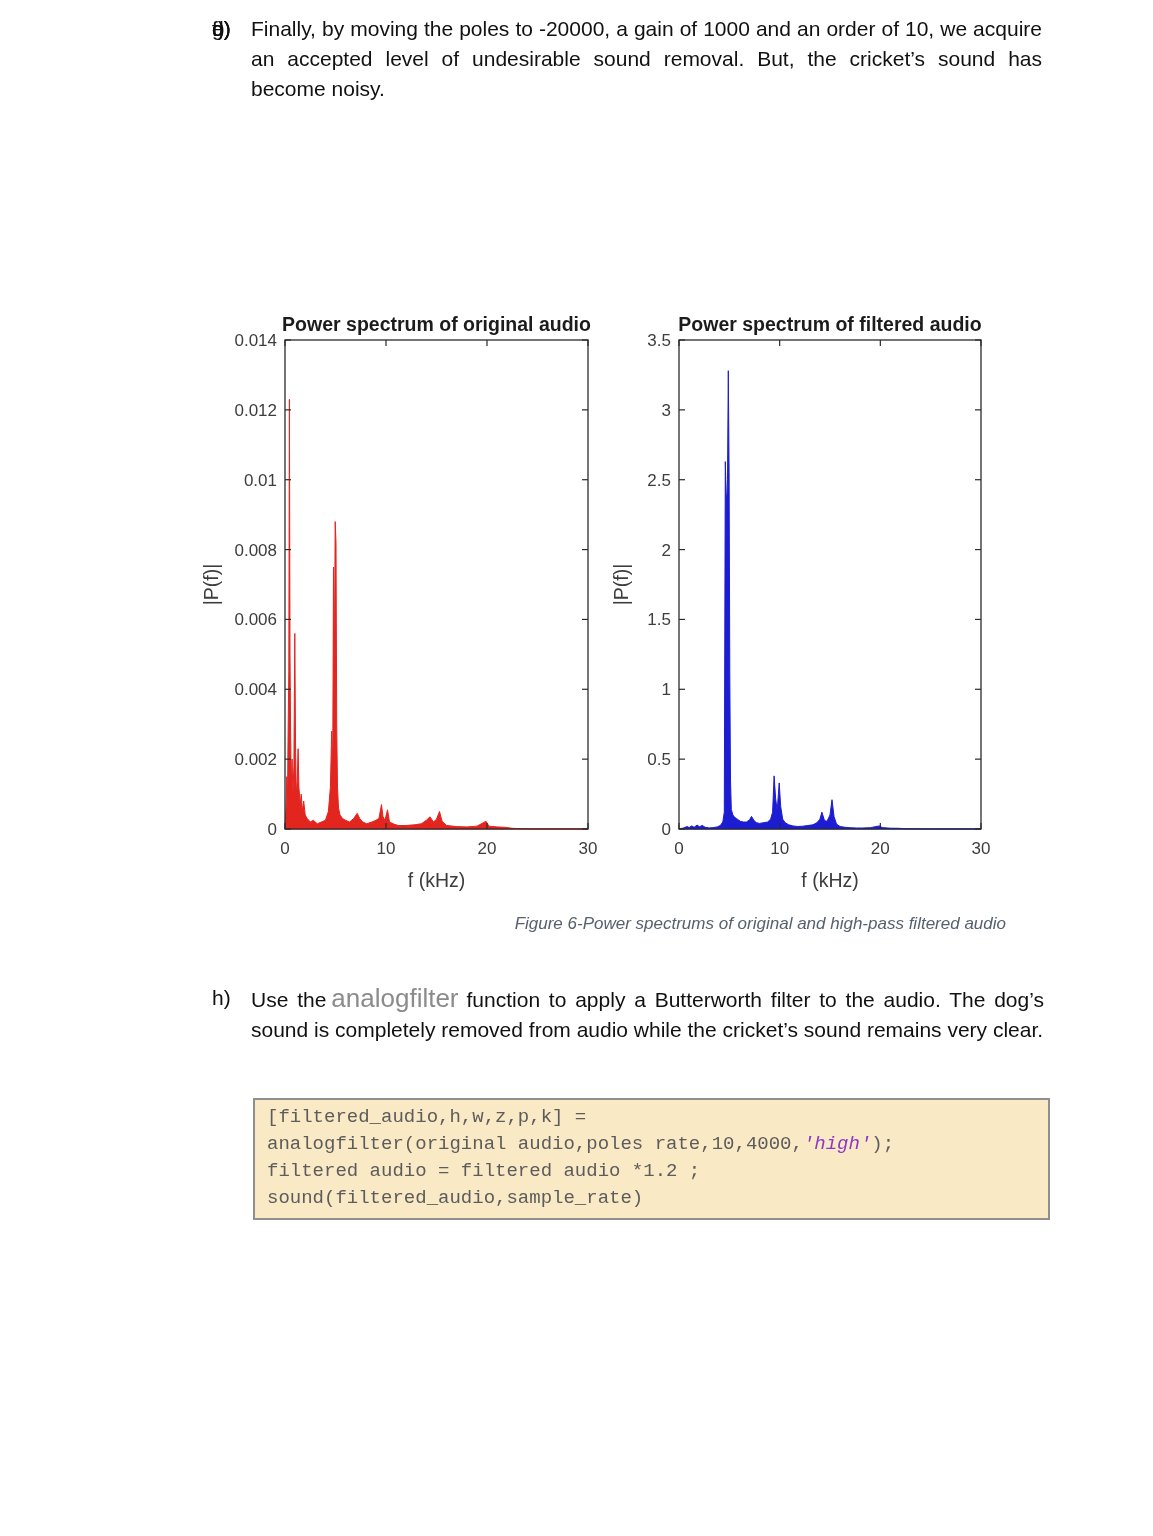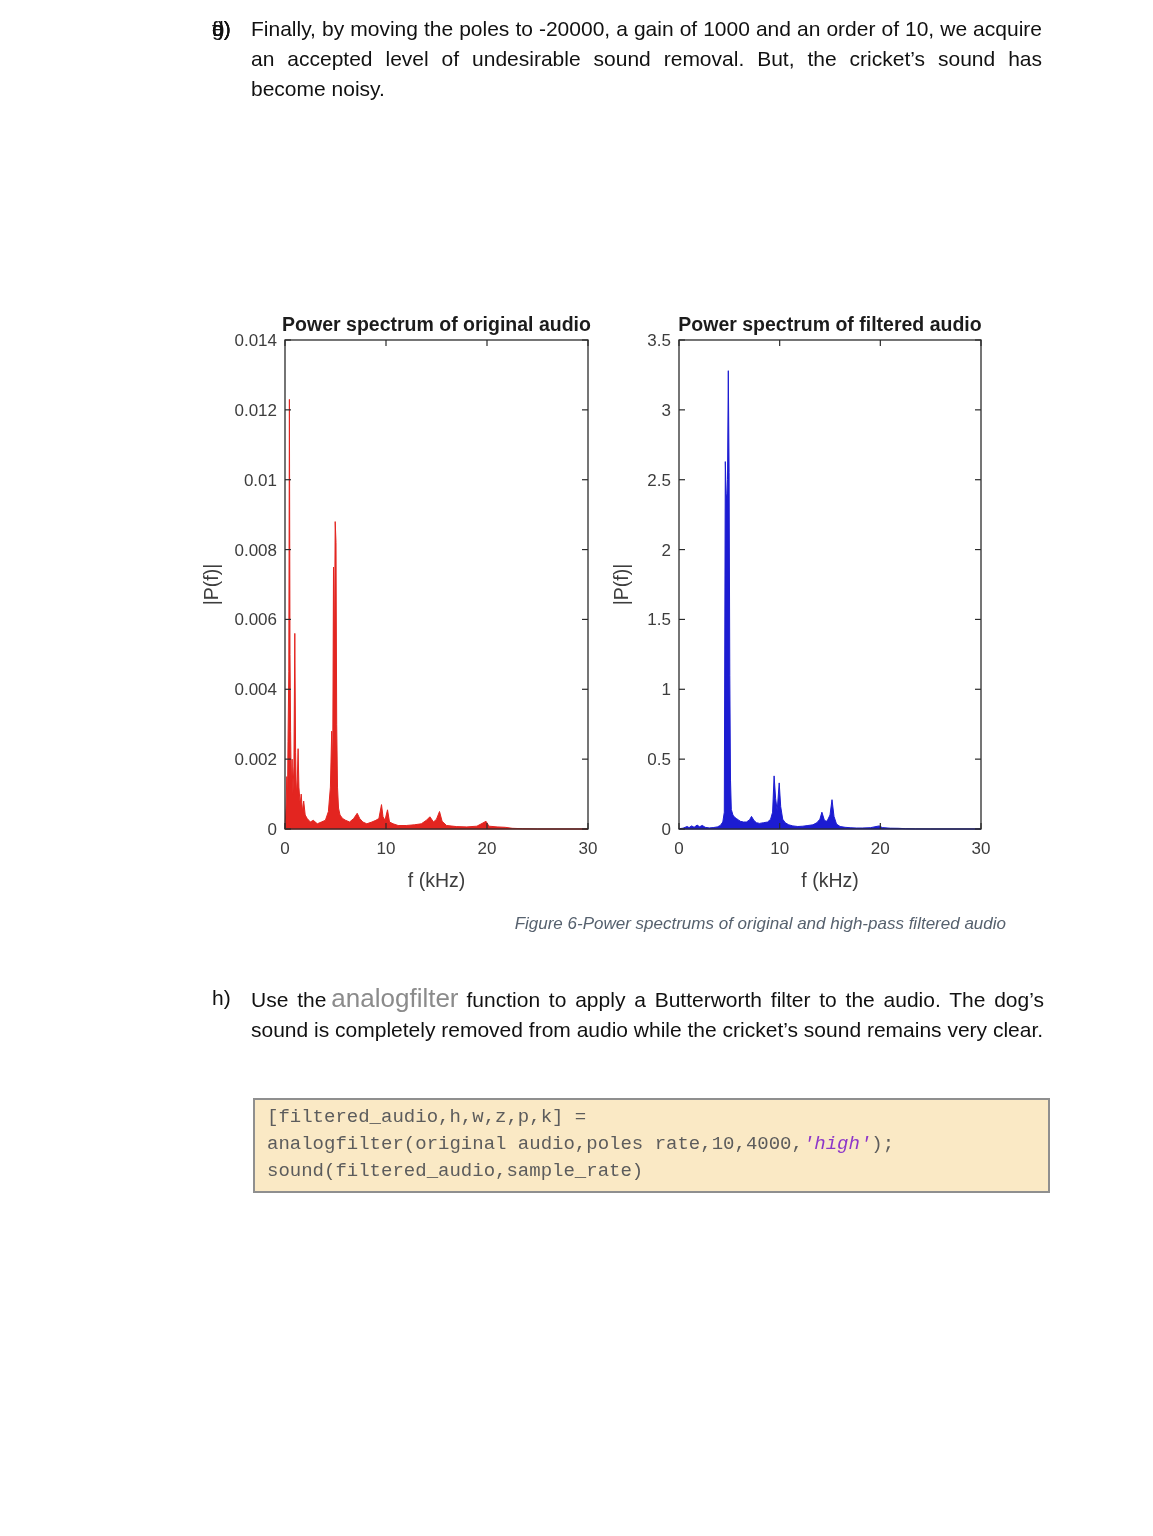--- a/index.html
+++ b/index.html
@@ -145,16 +145,17 @@
   <div class="h-block">
     <div class="li">
       <span class="marker">h)</span>
       <span>Use the</span><code class="inline-code">analogfilter</code><span>function to apply a Butterworth filter to the audio. The dog’s sound is completely removed from audio while the cricket’s sound remains very clear.</span>
     </div>
   </div>
 
   <div class="code-block">
       <div class="code-line"><span>[filtered_audio,h,w,z,p,k] =</span></div>
       <div class="code-line"><span>analogfilter(original audio,poles rate,10,4000,</span><span class="code-string">'high'</span><span>);</span></div>
+      <div class="code-line"><span>filtered audio = filtered audio *1.2 ;</span></div>
       <div class="code-line"><span>sound(filtered_audio,sample_rate)</span></div>
     </div>
 
 </div>
 
 </body></html>

